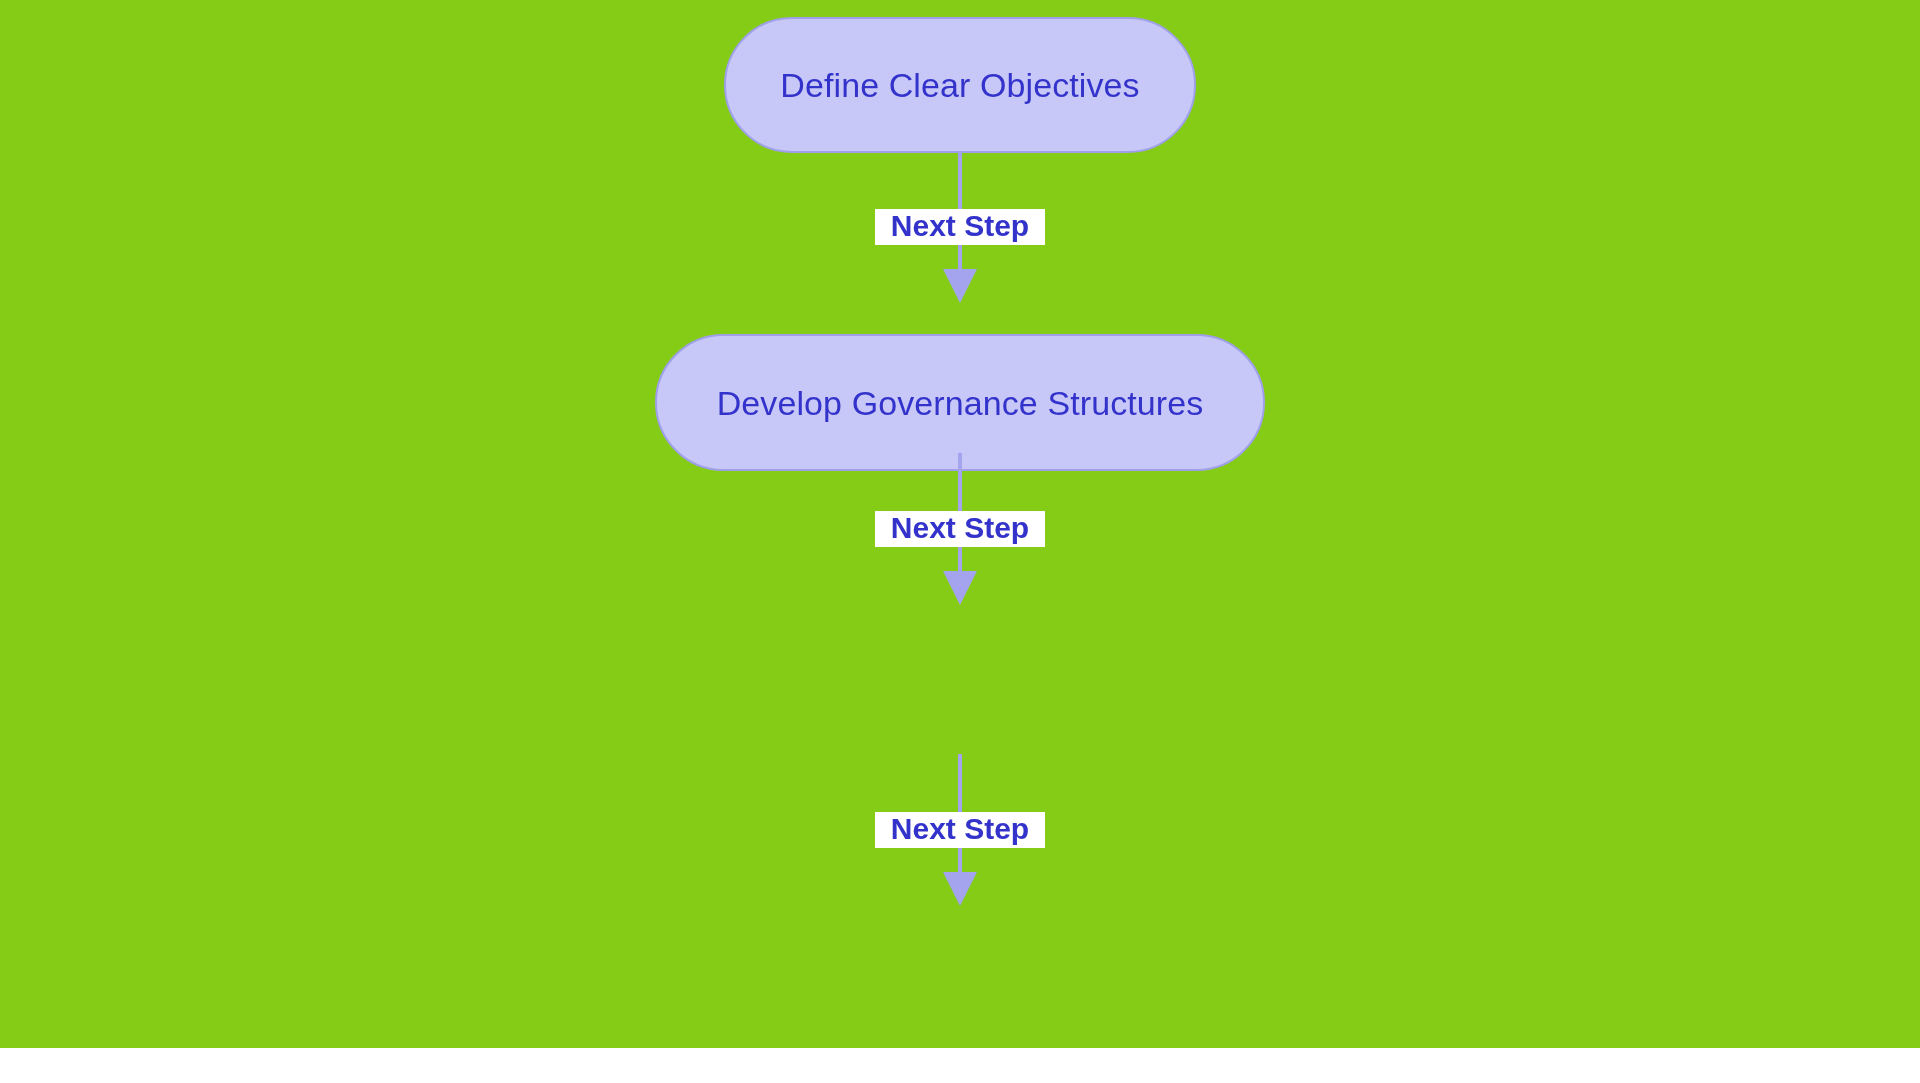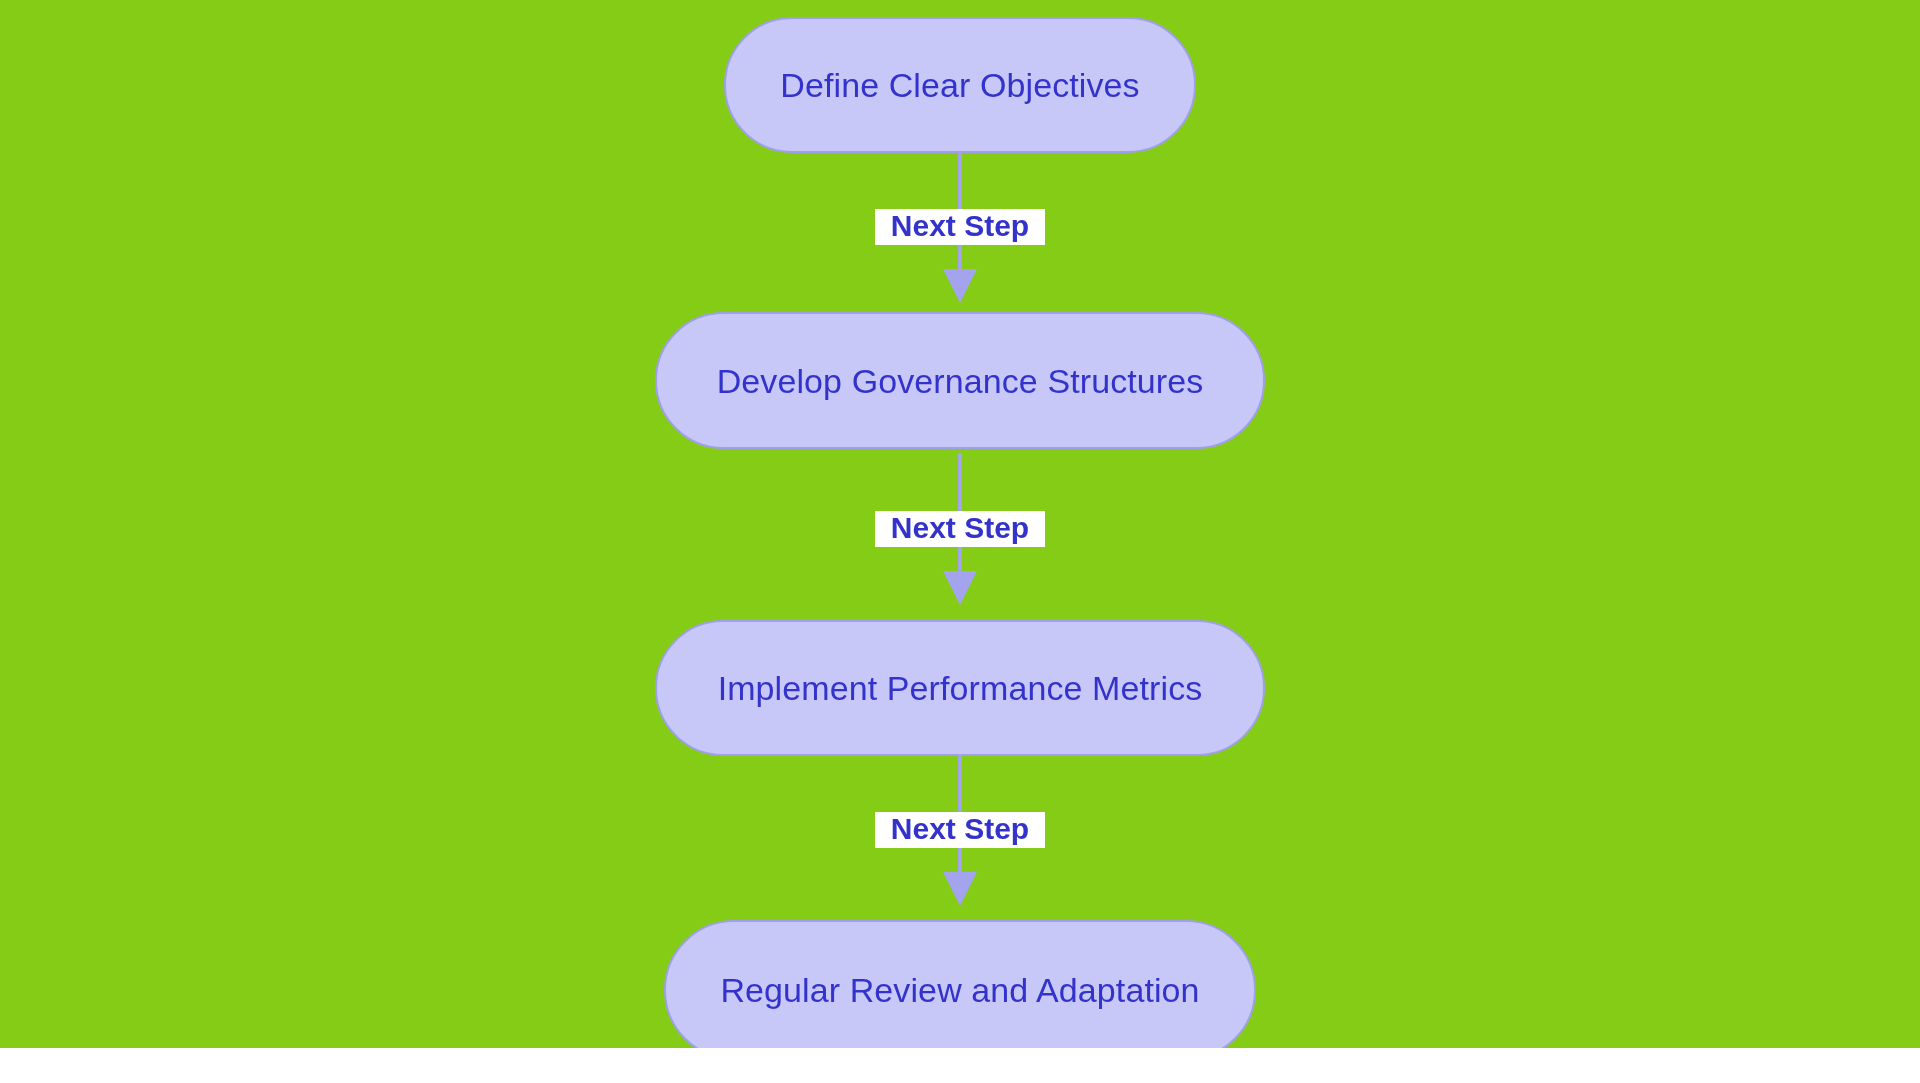--- a/index.html
+++ b/index.html
@@ -40,21 +40,21 @@
     white-space: nowrap;
     user-select: none;
   }
 
   .flow-node .node-label {
     display: block;
     padding: 0 30px;
   }
 
   #node-0 { top: 17px;  width: 472px; height: 136px; }
-  #node-1 { top: 312px; width: 610px; height: 137px; }
+  #node-1 { top: 334px; width: 610px; height: 137px; }
   #node-2 { top: 620px; width: 610px; height: 136px; }
   #node-3 { top: 920px; width: 592px; height: 140px; }
 
   
   .flow-edge {
     position: absolute;
     left: 50%;
     transform: translateX(-50%);
     width: 420px;
     pointer-events: none;
@@ -114,30 +114,24 @@
 
   <div class="flow-edge" id="edge-1">
     <svg viewBox="0 0 420 170" preserveAspectRatio="none">
       <line class="edge-line" x1="210" y1="0" x2="210" y2="128"></line>
       <polygon class="edge-head" points="210,152 193,118 227,118"></polygon>
       <rect class="edge-label-bg" x="125" y="58" width="170" height="36"></rect>
       <text class="edge-label" x="210" y="77">Next Step</text>
     </svg>
   </div>
 
-  <div class="flow-node" id="node-2">
-    <span class="node-label">Implement Performance Metrics</span>
-  </div>
 
   <div class="flow-edge" id="edge-2">
     <svg viewBox="0 0 420 170" preserveAspectRatio="none">
       <line class="edge-line" x1="210" y1="0" x2="210" y2="128"></line>
       <polygon class="edge-head" points="210,152 193,118 227,118"></polygon>
       <rect class="edge-label-bg" x="125" y="58" width="170" height="36"></rect>
       <text class="edge-label" x="210" y="77">Next Step</text>
     </svg>
   </div>
 
-  <div class="flow-node" id="node-3">
-    <span class="node-label">Regular Review and Adaptation</span>
-  </div>
 
 </div>
 
 </body></html>

